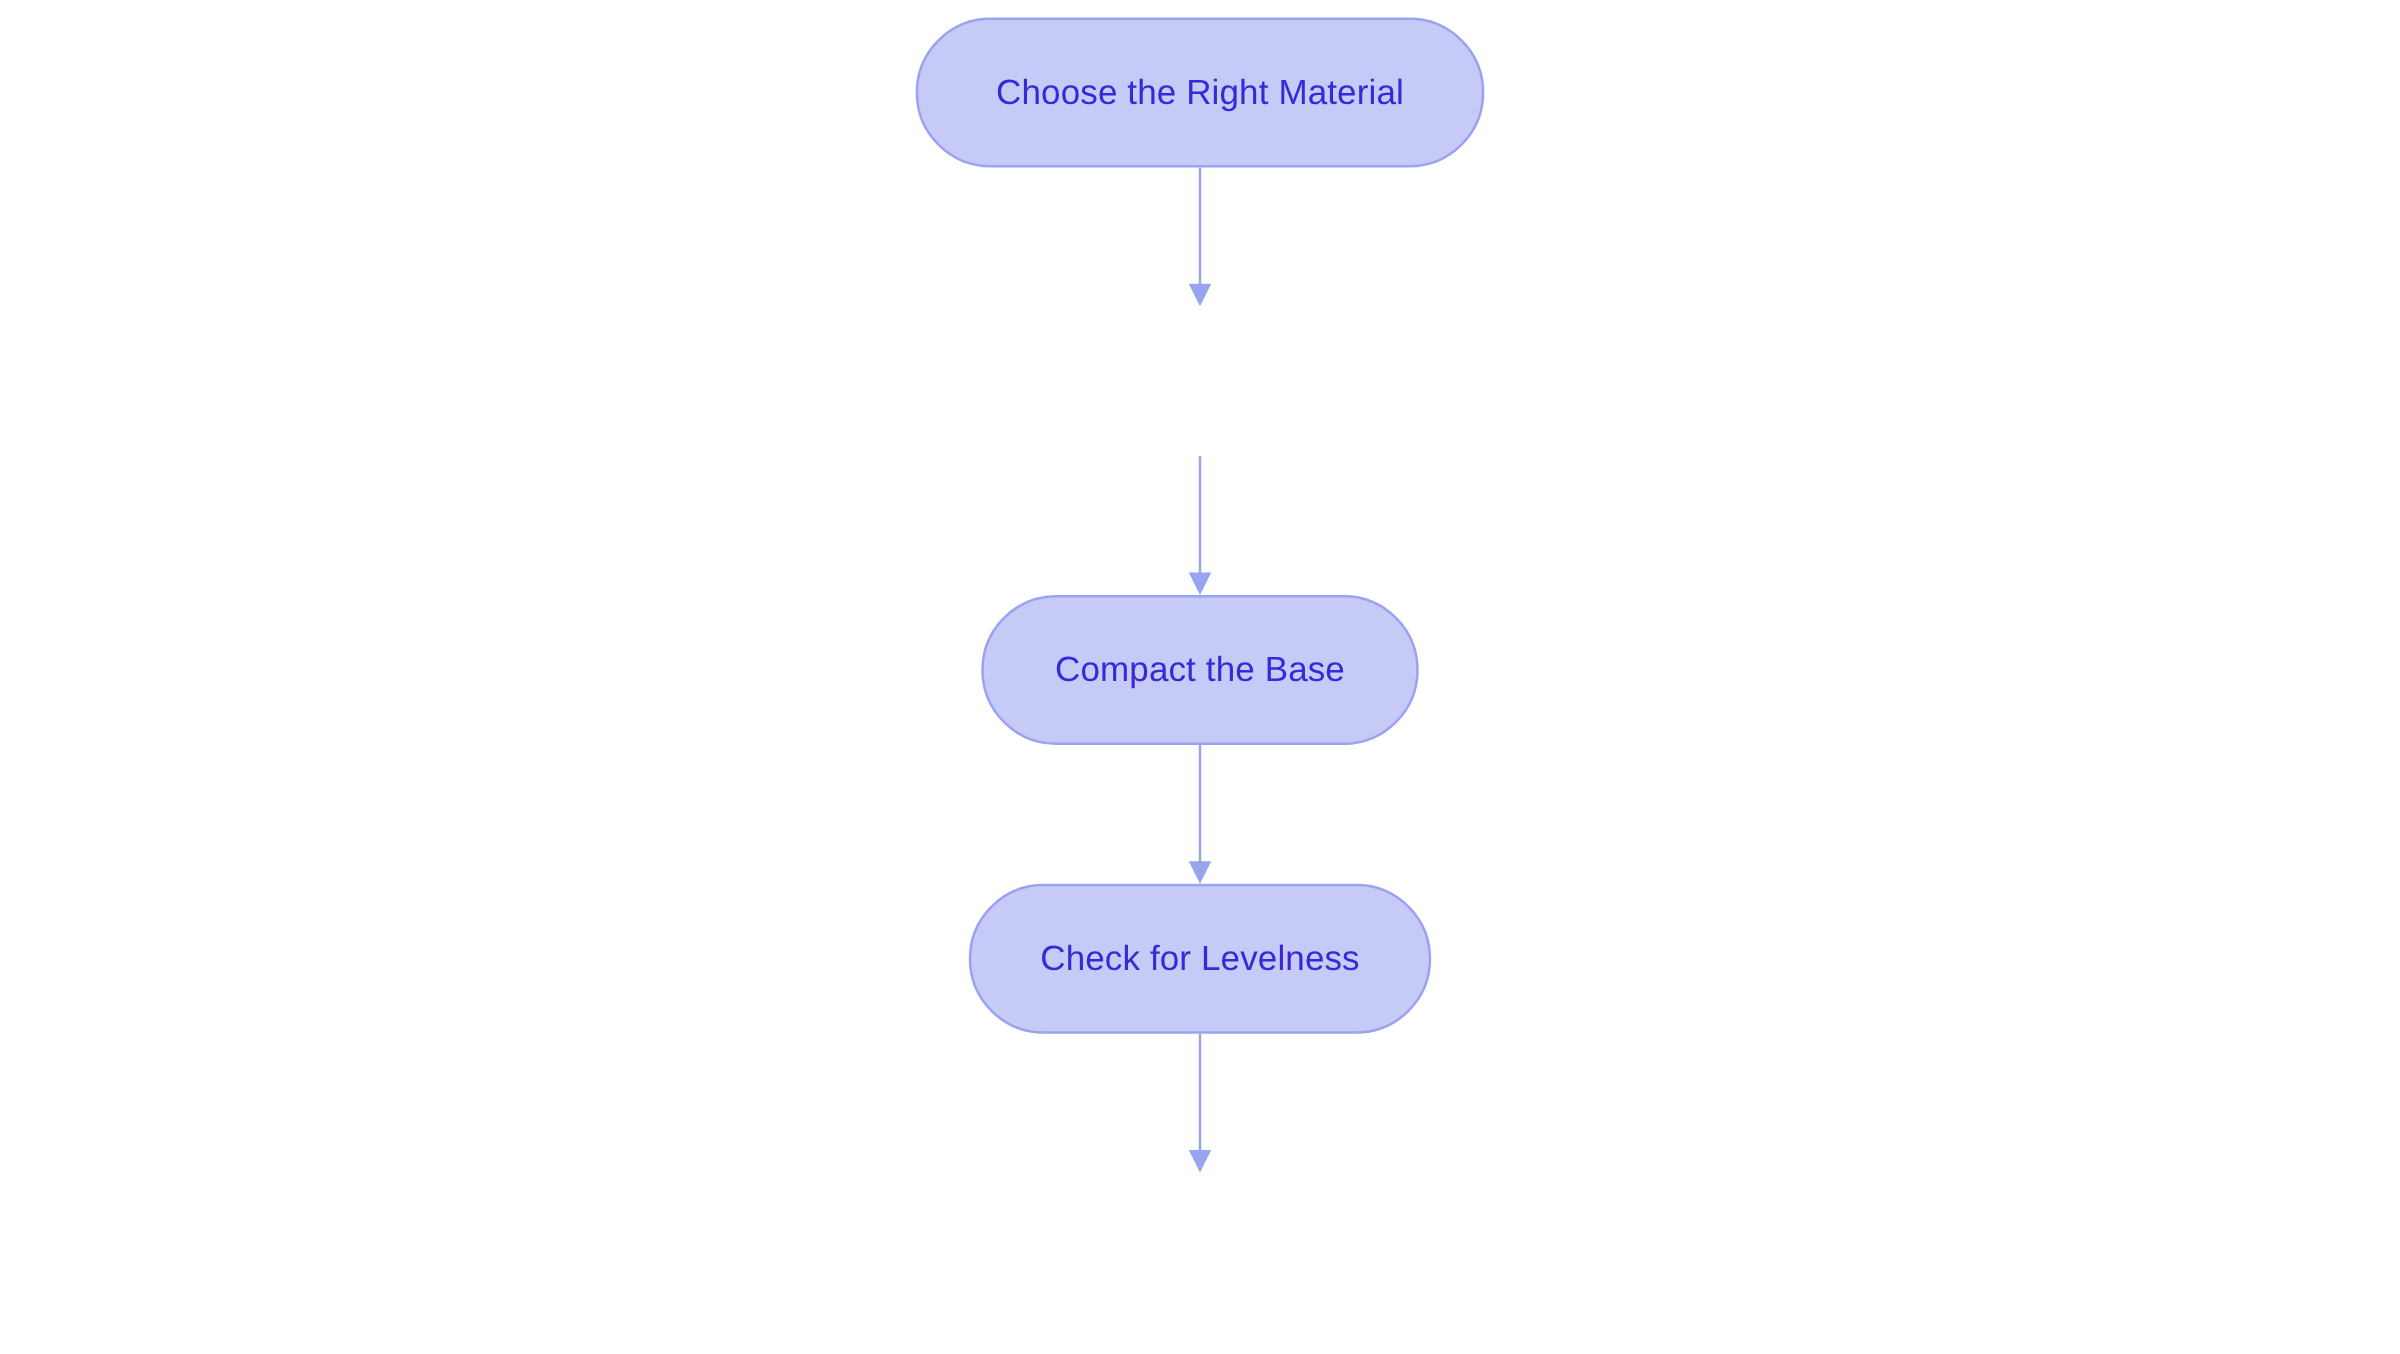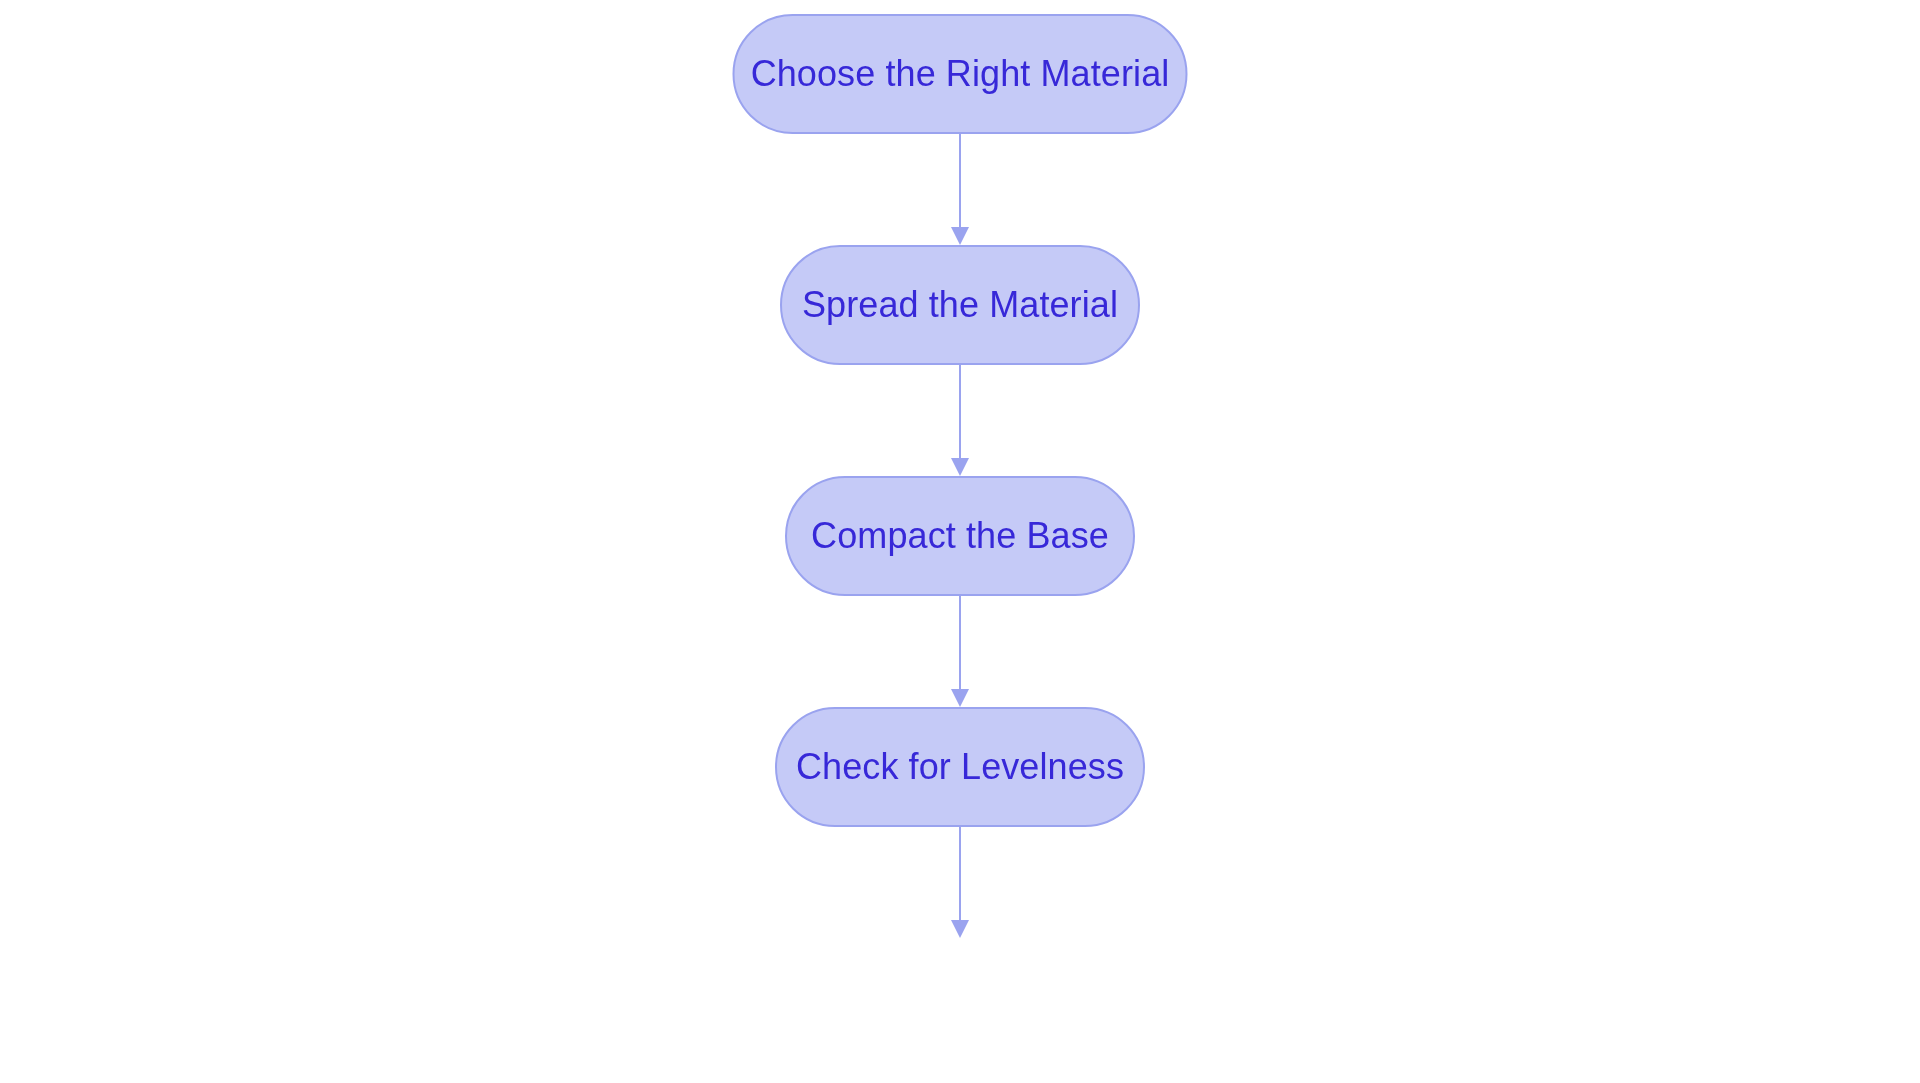--- a/index.html
+++ b/index.html
@@ -30,21 +30,21 @@
     align-items: center;
     justify-content: center;
     height: 120px;
     border: 2px solid #9aa3ef;
     background: #c5caf7;
     border-radius: 60px;
     transform: translateX(-50%);
   }
   .node-label {
     color: #3728d8;
-    font-size: 36px;
+    font-size: 28px;
     line-height: 1;
     letter-spacing: 0.1px;
     white-space: nowrap;
     font-weight: 400;
   }
 
   
   .edge {
     position: absolute;
     transform: translateX(-50%);
@@ -88,23 +88,20 @@
     <div class="edge-arrow" style="border-top-color: rgb(154, 163, 239);"></div>
   </div>
   <div class="edge" style="left: 960px; top: 827px; height: 111px;">
     <div class="edge-line" style="height: 94px; background: rgb(154, 163, 239);"></div>
     <div class="edge-arrow" style="border-top-color: rgb(154, 163, 239);"></div>
   </div>
 
   <div class="node" style="left: 960px; top: 14px; width: 455px; height: 120px; border-radius: 60px; background: rgb(197, 202, 247); border-color: rgb(154, 163, 239);">
     <span class="node-label" style="color: rgb(55, 40, 216);">Choose the Right Material</span>
   </div>
-  <div class="node" style="left: 960px; top: 245px; width: 360px; height: 120px; border-radius: 60px; background: rgb(197, 202, 247); border-color: rgb(154, 163, 239);">
-    <span class="node-label" style="color: rgb(55, 40, 216);">Spread the Material</span>
-  </div>
   <div class="node" style="left: 960px; top: 476px; width: 350px; height: 120px; border-radius: 60px; background: rgb(197, 202, 247); border-color: rgb(154, 163, 239);">
     <span class="node-label" style="color: rgb(55, 40, 216);">Compact the Base</span>
   </div>
   <div class="node" style="left: 960px; top: 707px; width: 370px; height: 120px; border-radius: 60px; background: rgb(197, 202, 247); border-color: rgb(154, 163, 239);">
     <span class="node-label" style="color: rgb(55, 40, 216);">Check for Levelness</span>
   </div>
 
 </div>
 
 </body></html>

